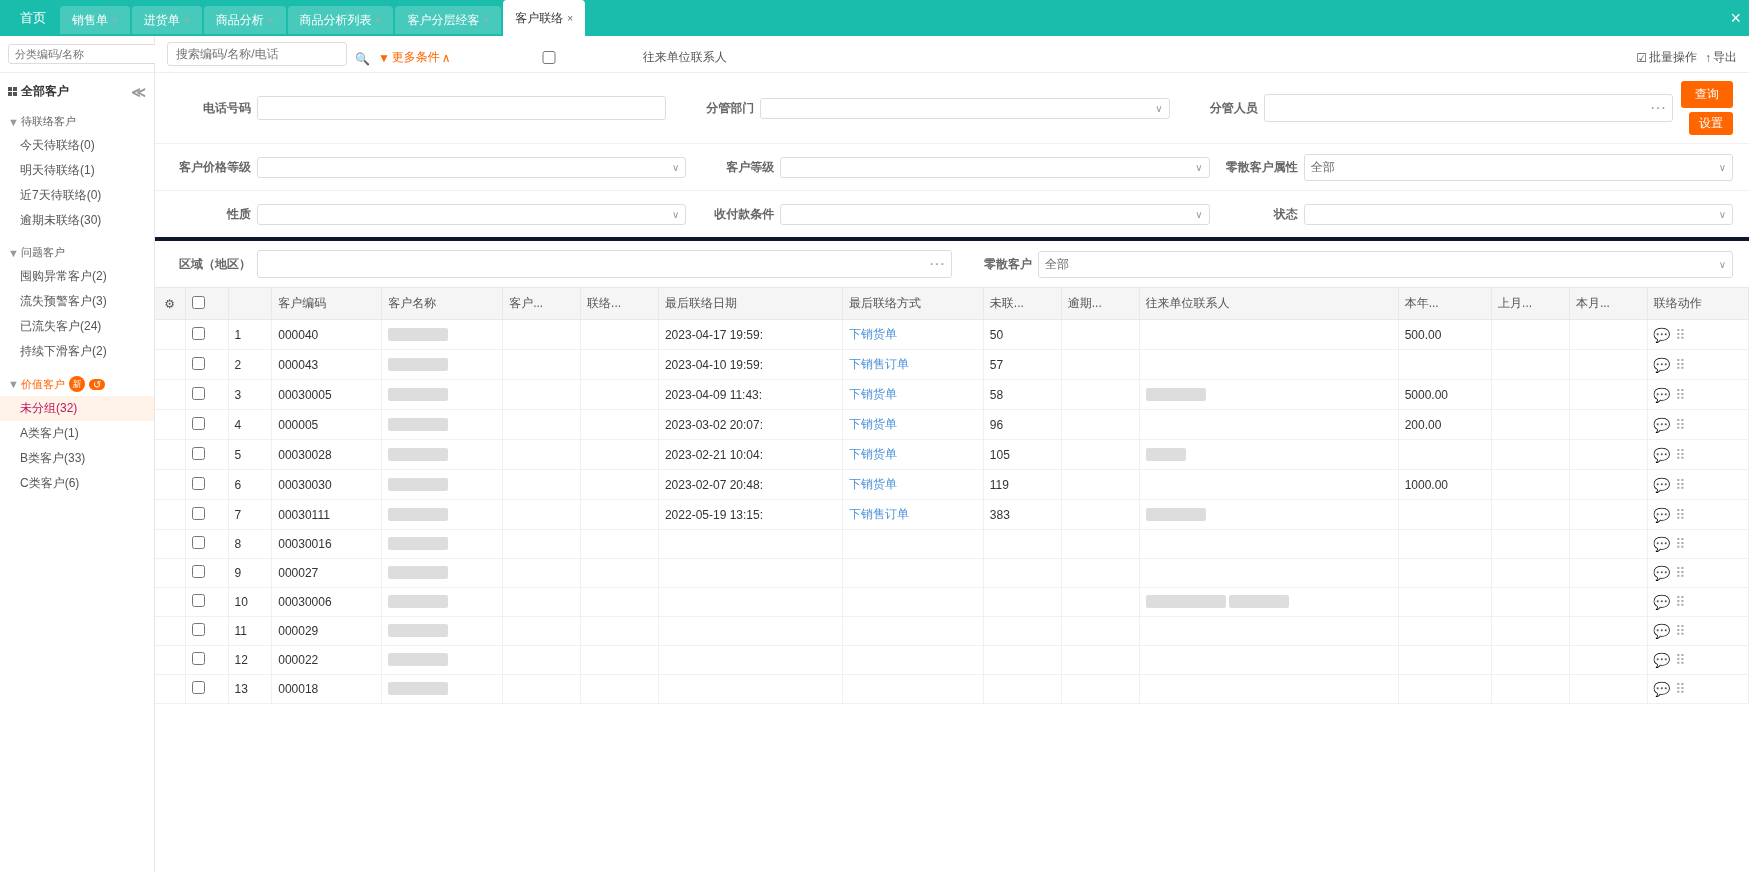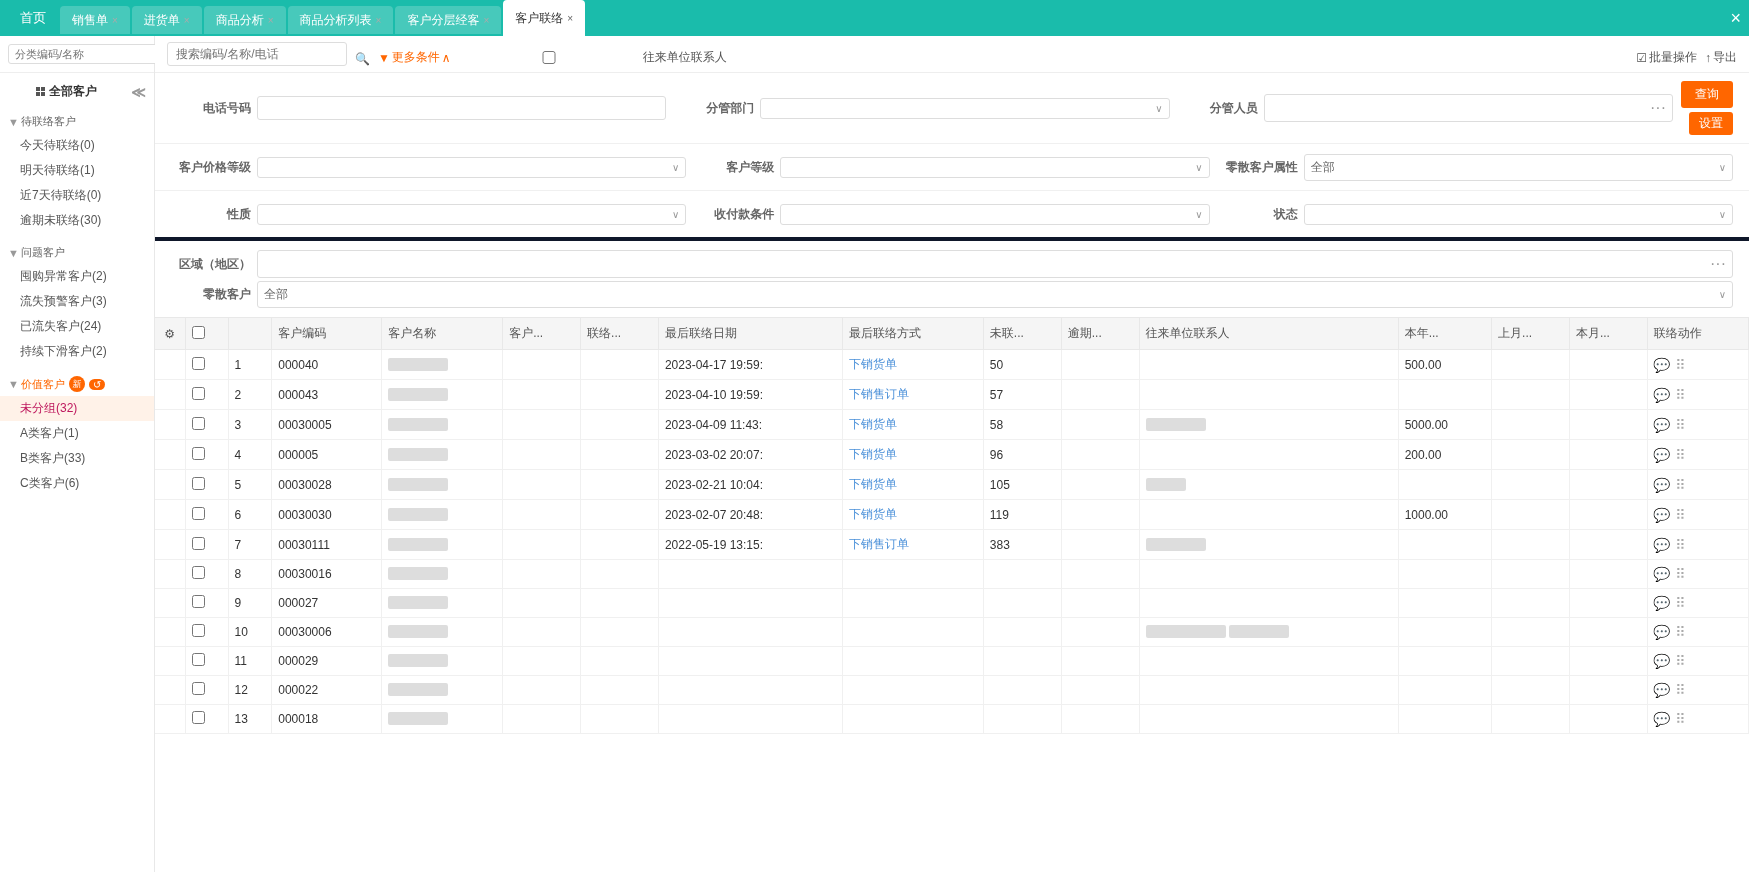--- a/index.html
+++ b/index.html
@@ -16,21 +16,21 @@
 
     
     .main-layout { display: flex; height: calc(872px - 36px); }
 
     
     .sidebar { width: 155px; background: #fff; border-right: 1px solid #e8e8e8; flex-shrink: 0; display: flex; flex-direction: column; }
     .sidebar-search { padding: 8px; border-bottom: 1px solid #eee; display: flex; align-items: center; gap: 4px; }
     .sidebar-search input { flex: 1; border: 1px solid #ddd; border-radius: 3px; padding: 3px 6px; font-size: 11px; outline: none; }
     .sidebar-search .search-btn { color: #999; cursor: pointer; }
     .sidebar-tree { flex: 1; overflow-y: auto; padding: 4px 0; }
-    .tree-header { display: flex; align-items: center; padding: 6px 8px; font-weight: bold; color: #333; gap: 4px; cursor: pointer; justify-content: space-between; margin-left: 28px; }
+    .tree-header { display: flex; align-items: center; padding: 6px 8px; font-weight: bold; color: #333; gap: 4px; cursor: pointer; justify-content: space-between; }
     .tree-header-left { display: flex; align-items: center; gap: 4px; }
     .tree-section { padding: 4px 0; }
     .tree-section-title { display: flex; align-items: center; padding: 4px 8px; color: #666; font-size: 11px; gap: 2px; }
     .tree-item { padding: 4px 8px 4px 20px; cursor: pointer; color: #555; font-size: 12px; }
     .tree-item.active { background: #fff2e8; color: #be185d; }
     .tree-section-title .arrow { color: #999; }
 
     
     .content { flex: 1; display: flex; flex-direction: column; overflow: hidden; }
 
@@ -267,21 +267,21 @@
         </div>
         <div class="adv-row">
           <span class="adv-label">状态</span>
           <div class="adv-select-box">
             <span></span>
             <span class="arrow-down">∨</span>
           </div>
         </div>
       </div>
 
-      <div style="display:grid;grid-template-columns:1fr;gap:0;padding:8px 16px;">
+      <div style="display:grid;grid-template-columns:1fr 1fr;gap:0;padding:8px 16px;">
         <div class="adv-row">
           <span class="adv-label">区域（地区）</span>
           <div class="adv-select-box">
             <span></span>
             <span class="adv-more">···</span>
           </div>
         </div>
         <div class="adv-row">
           <span class="adv-label">零散客户</span>
           <div class="adv-select-box">

